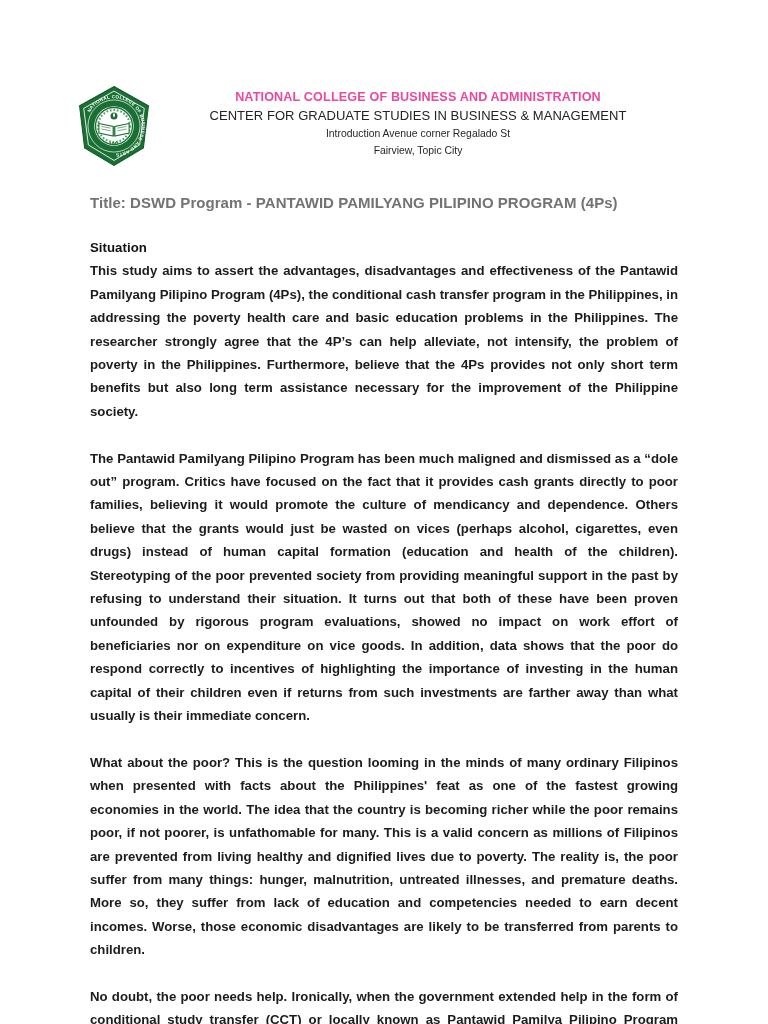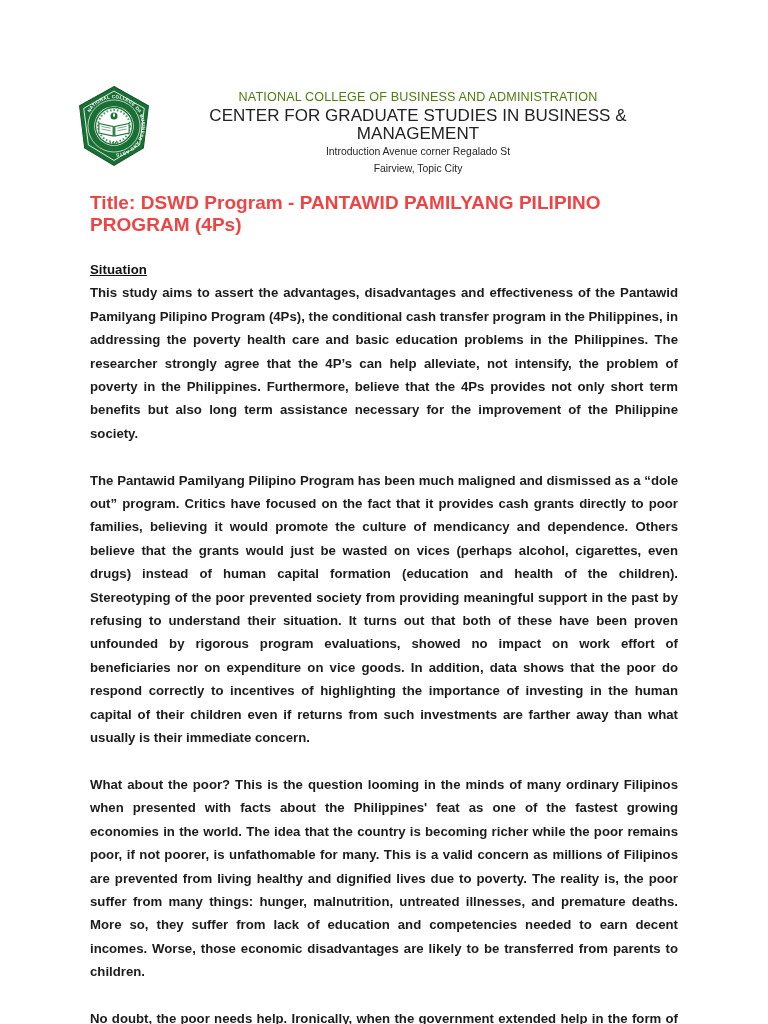--- a/index.html
+++ b/index.html
@@ -45,27 +45,27 @@
   .header-text {
     position: absolute;
     left: 168px;
     top: 10px;
     width: 500px;
     text-align: center;
   }
 
   .hdr-line1 {
     font-size: 12.6px;
-    font-weight: normal;
+    font-weight: bold;
     letter-spacing: 0.15px;
     line-height: 19px;
-    color: #4d7c0f;
+    color: #ec4899;
   }
   .hdr-line2 {
-    font-size: 17px;
+    font-size: 13px;
     font-weight: normal;
     letter-spacing: 0.05px;
     line-height: 18px;
     color: #222222;
   }
   .hdr-line3, .hdr-line4 {
     font-size: 10.4px;
     font-weight: normal;
     line-height: 17px;
     color: #262626;
@@ -73,36 +73,35 @@
 
   
   .doc-body {
     position: absolute;
     left: 90px;
     top: 192px;
     width: 588px;
   }
 
   .doc-title {
-    font-size: 19px;
+    font-size: 15px;
     font-weight: bold;
     line-height: 22px;
     margin: 0 0 22px 0;
-    color: #ef4444;
+    color: #737373;
     letter-spacing: 0.05px;
   }
 
   .section-heading {
     font-size: 13.2px;
     font-weight: bold;
     line-height: 23.4px;
     margin: 0;
     color: #111111;
     letter-spacing: 0.05px;
-    text-decoration: underline;
   }
 
   p.para {
     font-size: 13.2px;
     line-height: 23.4px;
     text-align: justify;
     text-justify: inter-word;
     margin: 0;
     color: #1c1c1c;
     hyphens: none;

